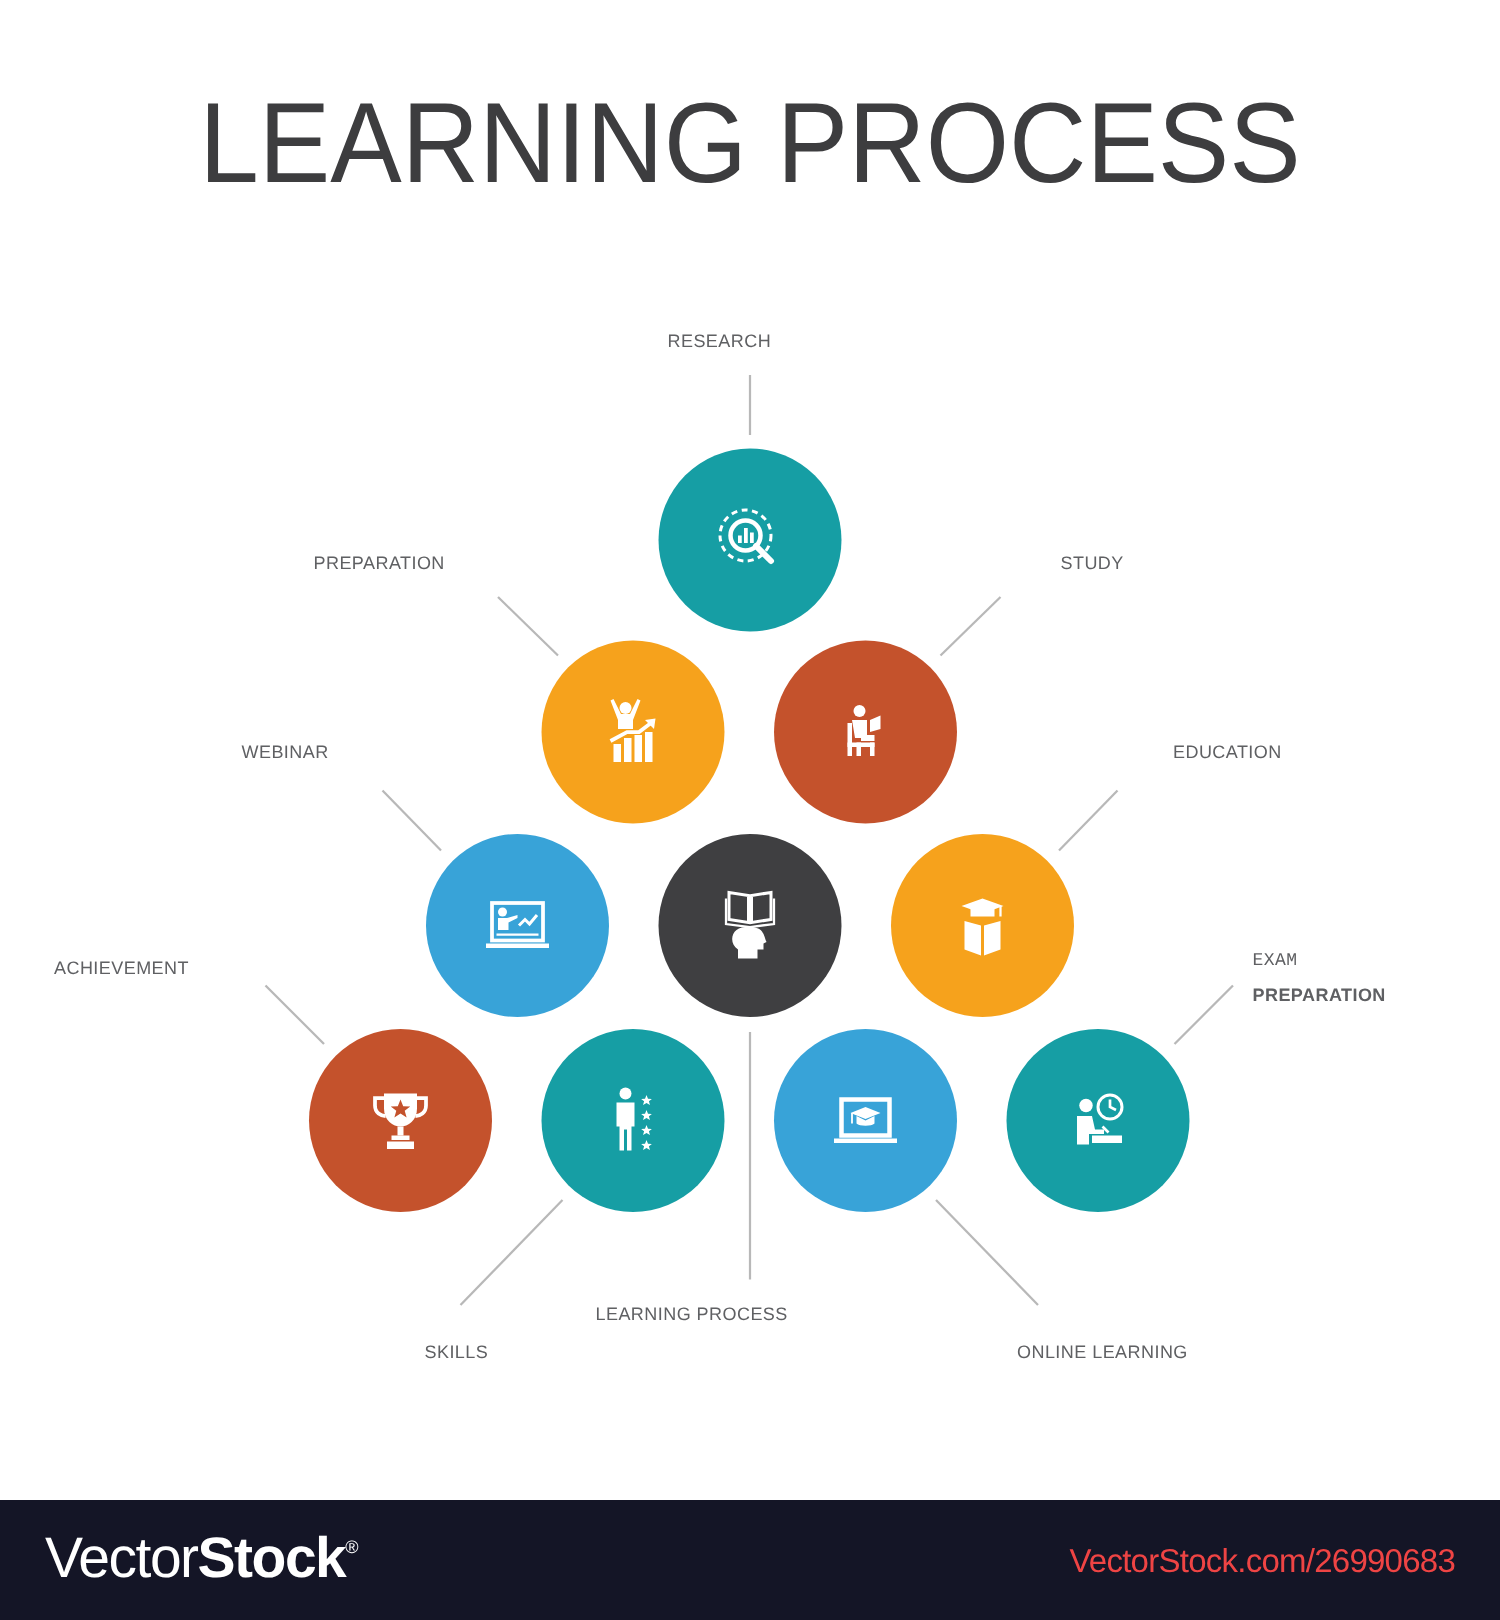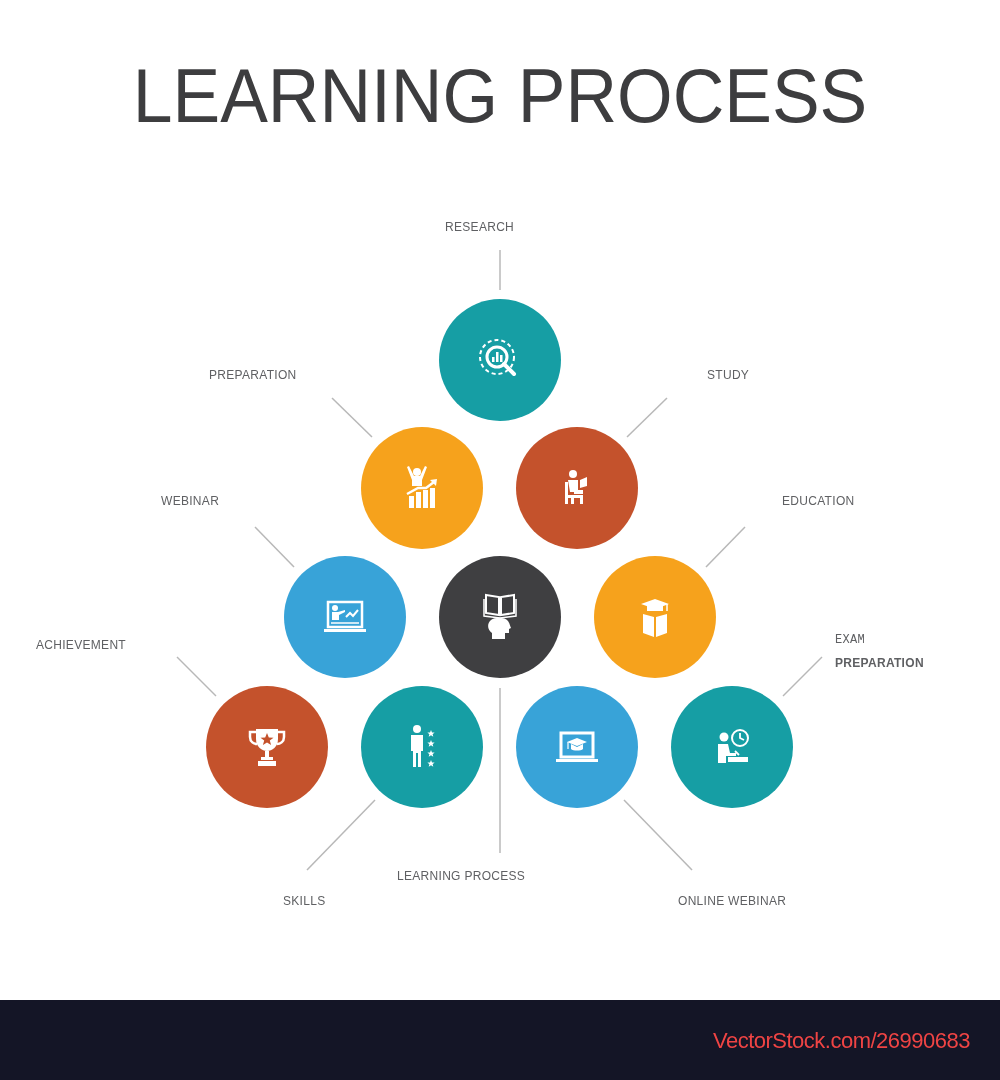--- a/index.html
+++ b/index.html
@@ -39,21 +39,21 @@
 <div class="lbl" style="left:445px; top:215px;">RESEARCH</div>
 <div class="lbl" style="left:209px; top:363px;">PREPARATION</div>
 <div class="lbl" style="left:677px; top:363px;margin-left:30px;">STUDY</div>
 <div class="lbl" style="left:161px; top:489px;">WEBINAR</div>
 <div class="lbl" style="left:782px; top:489px;text-align:right;">EDUCATION</div>
 <div class="lbl" style="left:36px; top:621px;margin-top:12px;">ACHIEVEMENT</div>
 <div class="lbl" style="left:835px; top:628px;font-family:Liberation Mono, monospace;">EXAM</div>
 <div class="lbl" style="left:835px; top:651px;font-weight:bold;">PREPARATION</div>
 <div class="lbl" style="left:397px; top:864px;">LEARNING PROCESS</div>
 <div class="lbl" style="left:250px; top:889px;margin-left:33px;">SKILLS</div>
-<div class="lbl" style="left:678px; top:889px;">ONLINE WEBINAR</div>
+<div class="lbl" style="left:678px; top:889px;">ONLINE LEARNING</div>
 
 <div class="circle" style="left:439px; top:299px; background:#169ea4;">
   <svg viewBox="0 0 60 60">
     <circle cx="27" cy="27" r="17" fill="none" stroke="#fff" stroke-width="2" stroke-dasharray="4 3"></circle>
     <circle cx="27" cy="27" r="10" fill="none" stroke="#fff" stroke-width="3"></circle>
     <rect x="22" y="27" width="2.5" height="5" fill="#fff"></rect>
     <rect x="26" y="22" width="2.5" height="10" fill="#fff"></rect>
     <rect x="30" y="25" width="2.5" height="7" fill="#fff"></rect>
     <line x1="34" y1="34" x2="44" y2="44" stroke="#fff" stroke-width="4" stroke-linecap="round"></line>
   </svg>
@@ -154,14 +154,17 @@
     <circle cx="22" cy="20" r="4.5" fill="#fff"></circle>
     <path d="M16 27 L26 27 L28 36 L34 36 L34 39 L24 39 L24 46 L16 46 Z" fill="#fff"></path>
     <rect x="26" y="40" width="20" height="5" fill="#fff"></rect>
     <line x1="33" y1="34" x2="37" y2="38" stroke="#fff" stroke-width="1.8"></line>
     <circle cx="38" cy="21" r="8" fill="none" stroke="#fff" stroke-width="2"></circle>
     <path d="M38 16 L38 21 L42 23" stroke="#fff" stroke-width="1.8" fill="none"></path>
   </svg>
 </div>
 
 <div class="footer">
+  <div class="brand">
+    <span class="light">Vector</span><span class="bold">Stock</span><sup>®</sup>
+  </div>
   <div class="ref">VectorStock.com/26990683</div>
 </div>
 
 </body></html>

